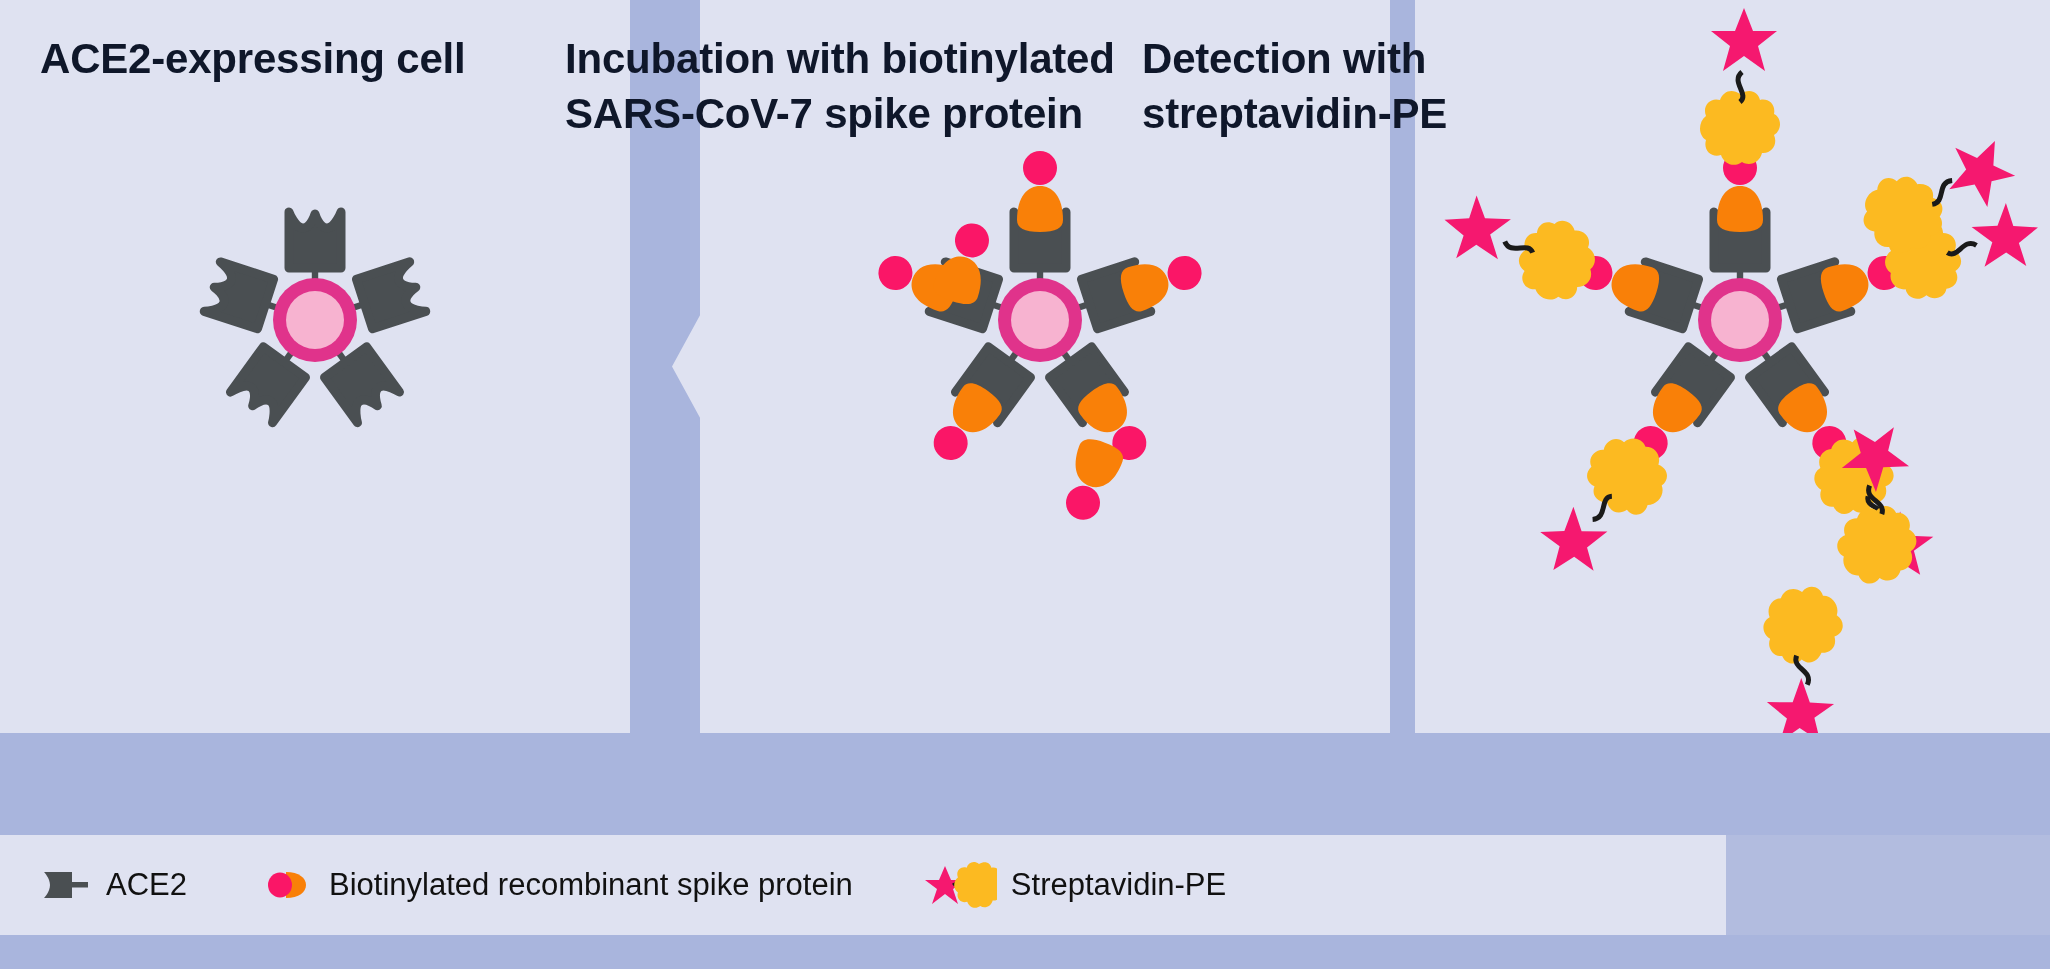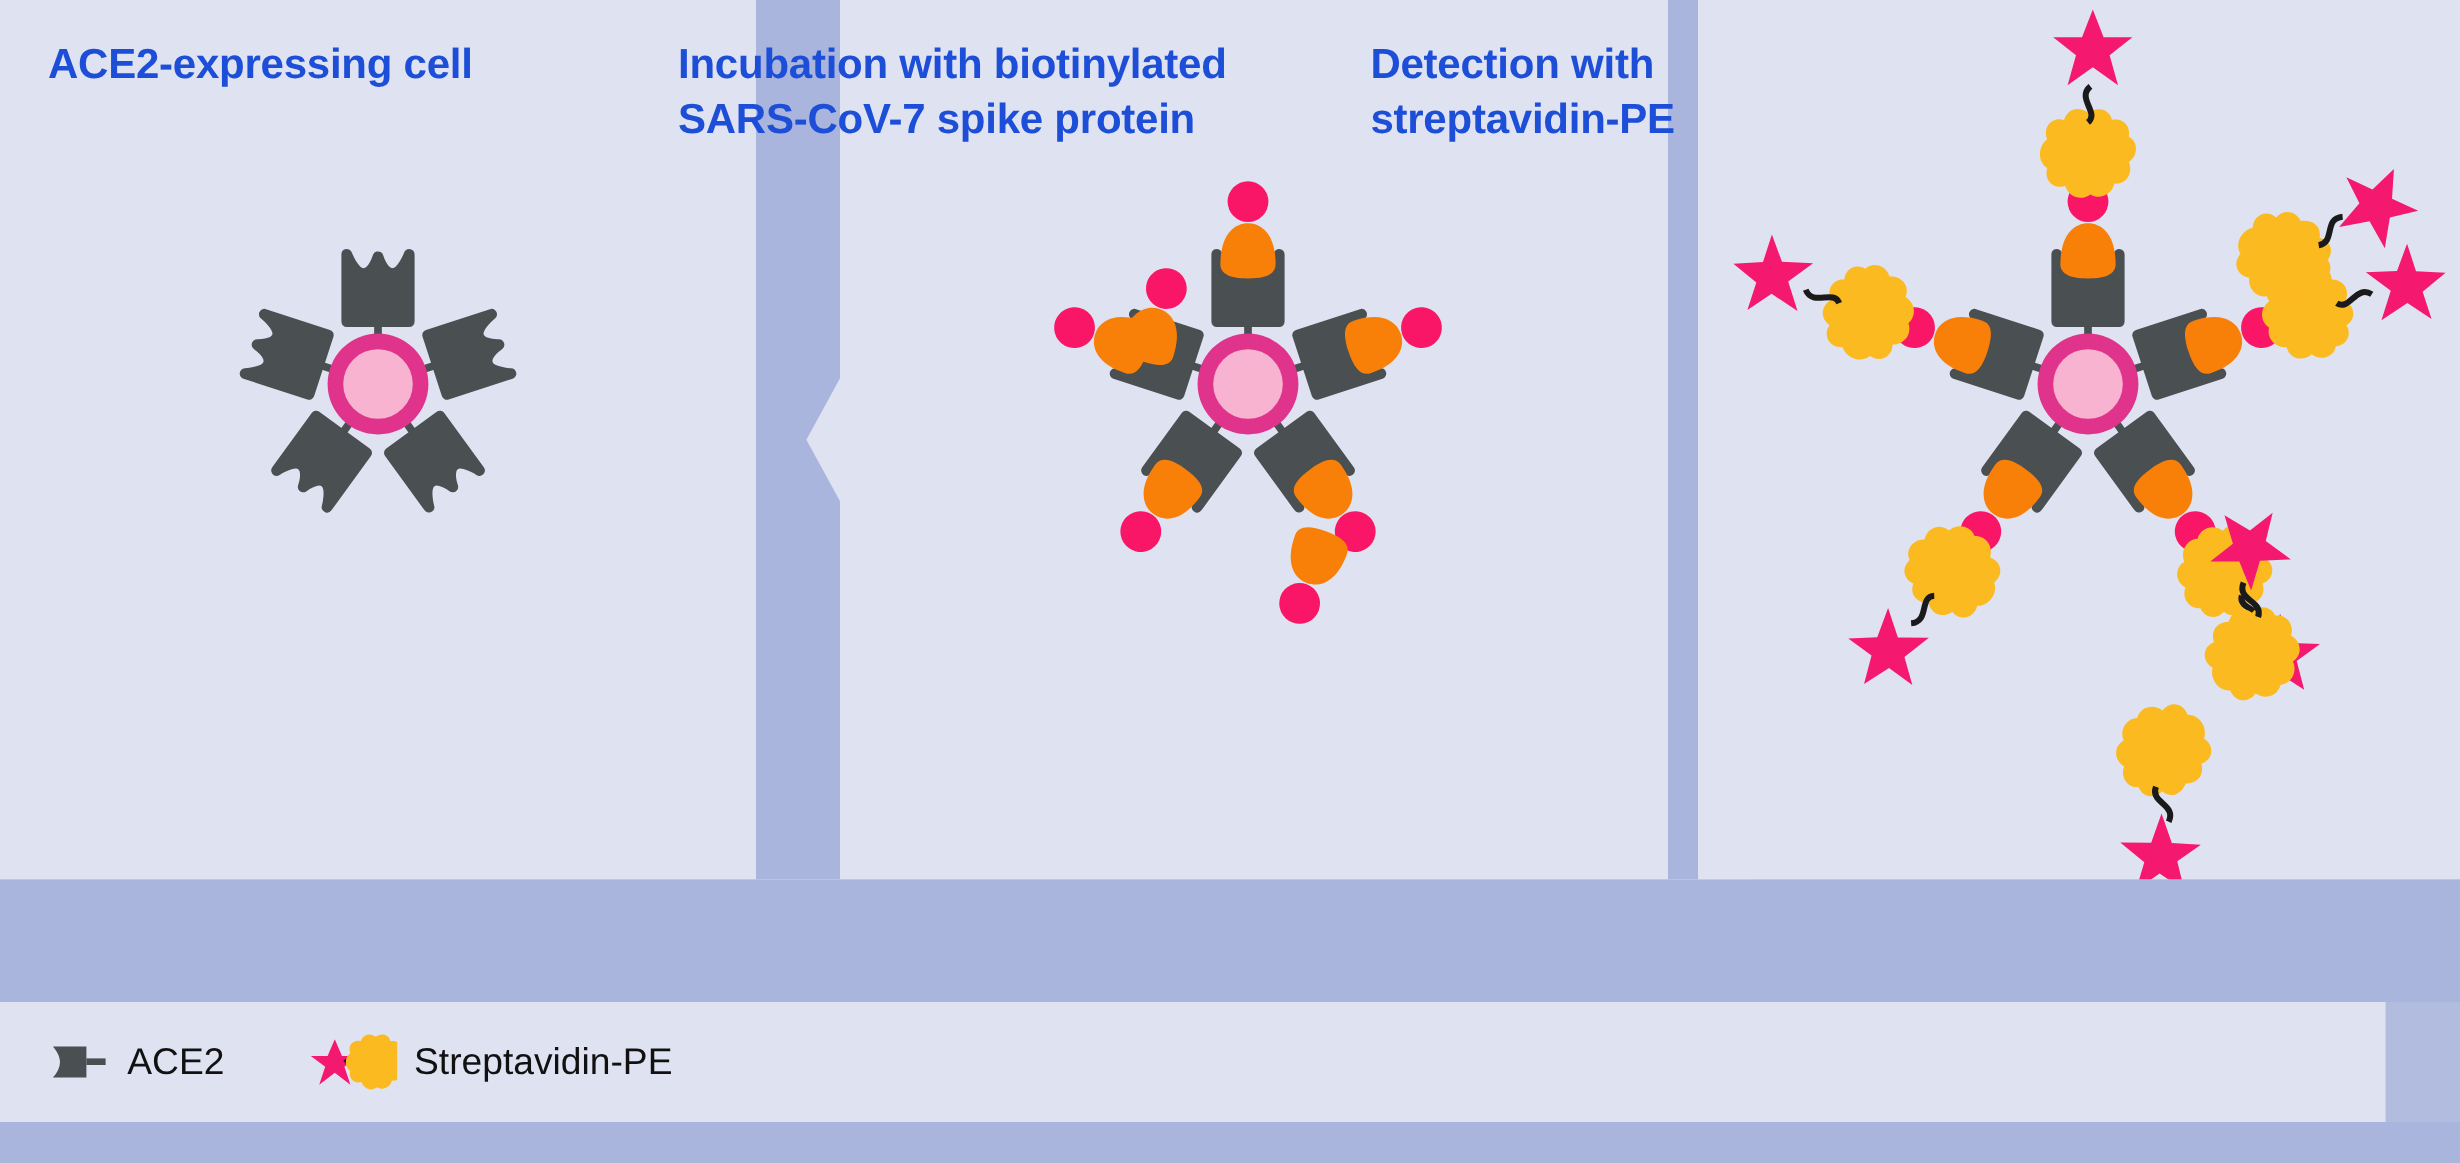--- a/index.html
+++ b/index.html
@@ -52,42 +52,42 @@
   }
   .sep .gapfill {
     position:absolute; left:0; top:0; width:70px; height:733px;
     background:#dfe2f1;
   }
 
   
   .title {
     position:absolute;
     font-weight:bold;
-    color:#1d4ed8;
-    font-size:35px;
+    color:#0f172a;
+    font-size:42px;
     line-height:1.32;
     letter-spacing:-0.2px;
   }
   .title.t1 { left:40px;   top:31px;  width:560px; }
   .title.t2 { left:565px;  top:31px;  width:520px; }
   .title.t3 { left:1098px; top:31px;  width:470px;margin-left:44px; }
   .title .ln { display:block; white-space:nowrap; }
 
   
   .band-mid {
     position:absolute;
     left:0; top:733px;
     width:2050px; height:102px;
     background:#a9b5dd;
   }
   
   .legend-strip {
     position:absolute;
     left:0; top:835px;
-    width:1988px; height:100px;
+    width:1726px; height:100px;
     background:#dfe2f1;
   }
   .band-bot {
     position:absolute;
     left:0; top:935px;
     width:2050px; height:34px;
     background:#a9b5dd;
   }
 
   .legend-row {
@@ -365,20 +365,27 @@
 
       <div class="legend-item li1">
         <svg class="legend-icon" width="54" height="40" viewBox="0 0 54 40">
           <path d="M 6,7 L 34,7 L 34,33 L 6,33
                    C 6,33 12,27 12,20 C 12,13 6,7 6,7 Z" fill="#4a4f52"></path>
           <rect x="34" y="17" width="16" height="5.5" fill="#4a4f52"></rect>
         </svg>
         <span class="legend-label">ACE2</span>
       </div>
 
+      <div class="legend-item li2">
+        <svg class="legend-icon" width="50" height="42" viewBox="0 0 50 42">
+          <path d="M 21,8 C 34,8 41,14 41,21 C 41,28 34,34 21,34 Z" fill="#f98008"></path>
+          <ellipse cx="15" cy="21" rx="12" ry="12.5" fill="#fa1667"></ellipse>
+        </svg>
+        <span class="legend-label">Biotinylated recombinant spike protein</span>
+      </div>
 
       <div class="legend-item li3">
         <svg class="legend-icon" width="74" height="48" viewBox="0 0 74 48">
           <path d="M 14,4 L 20,18 L 34,18 L 22,27 L 27,42 L 14,32 L 1,42 L 6,27 L -6,18 L 8,18 Z" transform="translate(8,1)" fill="#f5186f"></path>
           <path d="M 30,24 C 38,18 34,34 43,27" stroke="#1a1a1a" stroke-width="3.2" fill="none"></path>
           <g transform="translate(56,24) scale(0.62)">
             <path d="M 0,-34
                      C 10,-40 18,-36 20,-28
                      C 28,-30 36,-24 34,-14
                      C 42,-10 42,2 34,7

